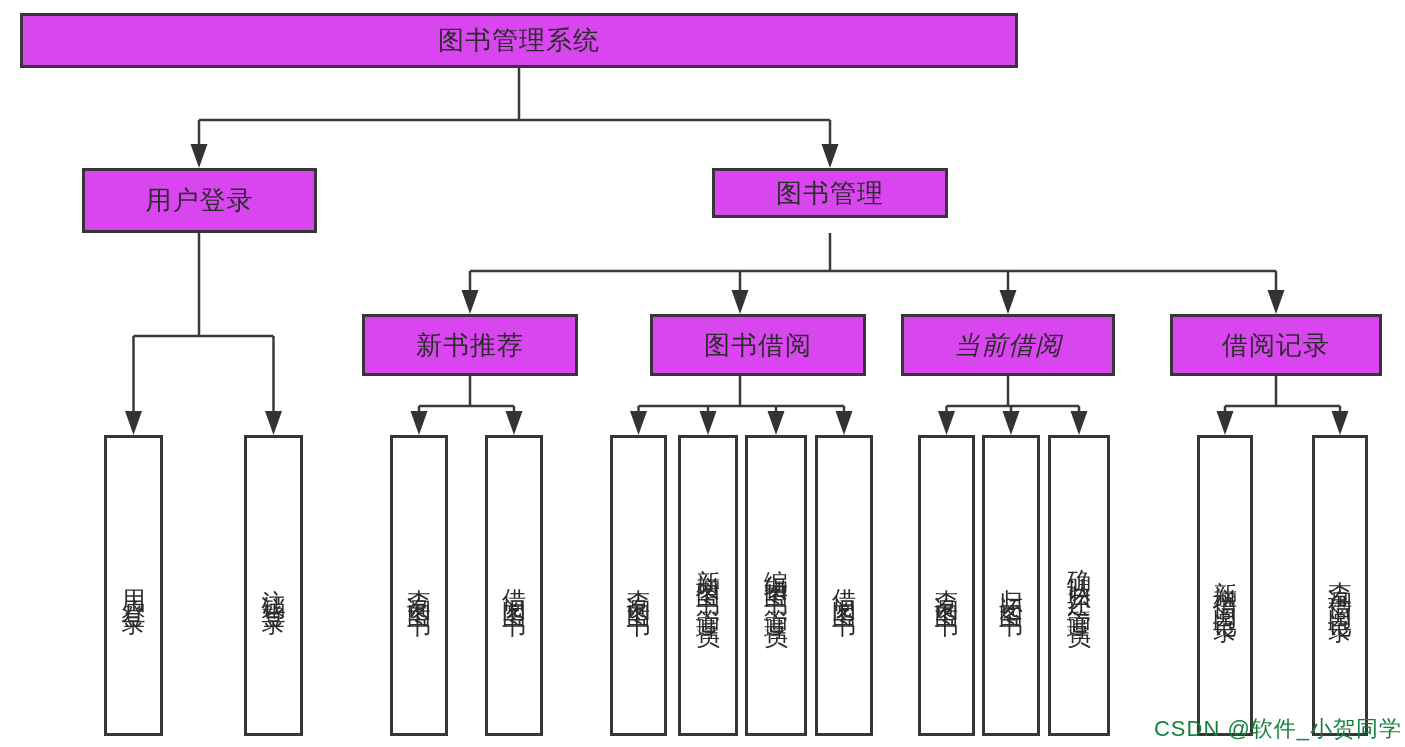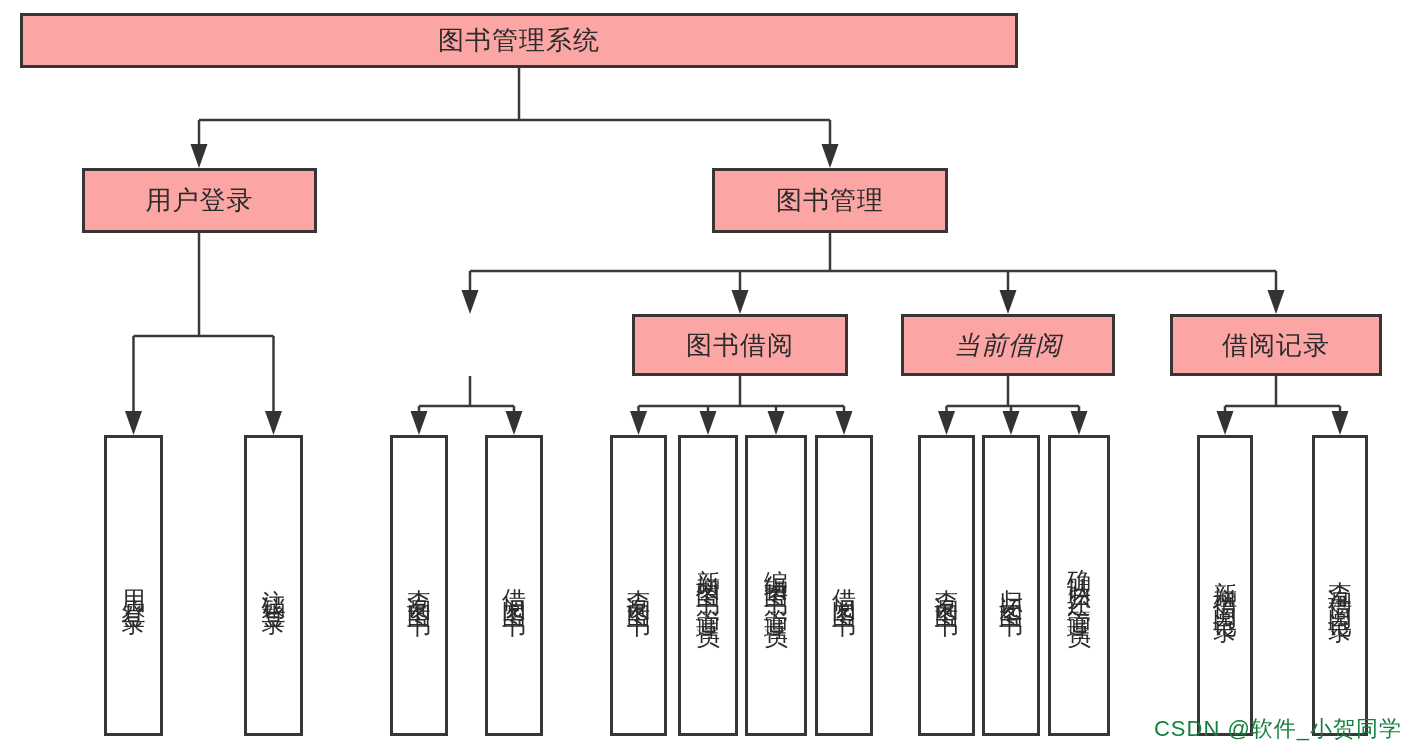--- a/index.html
+++ b/index.html
@@ -2,21 +2,21 @@
 <html><head>
 <meta charset="utf-8">
 <style>
   html,body { margin:0; padding:0; background:#fff; }
   .stage {
     position:relative; width:1405px; height:747px; background:#ffffff;
     font-family:"Liberation Sans","DejaVu Sans",sans-serif; overflow:hidden;
   }
   .connector-layer { position:absolute; left:0; top:0; z-index:1; }
   .hnode {
-    position:absolute; box-sizing:border-box; background:#fca5a5;
+    position:absolute; box-sizing:border-box; background:#d946ef;
     border:3px solid #363636; display:flex; align-items:center; justify-content:center;
     font-size:26px; letter-spacing:1px; color:#2b2b2b; z-index:2; white-space:nowrap;
   }
   .vnode {
     position:absolute; box-sizing:border-box; background:#fff;
     border:3px solid #363636; display:flex; align-items:center; justify-content:center;
     color:#2b2b2b; z-index:2;
   }
   .vnode .vtext {
     writing-mode:vertical-rl; text-orientation:mixed;
@@ -93,23 +93,24 @@
       <polygon points="1002.5,411 1019.5,411 1011,435"></polygon>
       <polygon points="1070.5,411 1087.5,411 1079,435"></polygon>
       <polygon points="1216.5,411 1233.5,411 1225,435"></polygon>
       <polygon points="1331.5,411 1348.5,411 1340,435"></polygon>
     </g>
   </svg>
 
   <div class="hnode" style="left:20px; top:13px; width:998px; height:55px;">图书管理系统</div>
 
   <div class="hnode" style="left:82px; top:168px; width:235px; height:65px;">用户登录</div>
-  <div class="hnode" style="left:712px; top:168px; width:236px; height:65px;">图书管理</div>
+  <div class="hnode" style="left:712px; top:168px; width:236px; height:50px;">图书管理</div>
 
-  <div class="hnode" style="left:632px; top:314px; width:216px; height:62px;">图书借阅</div>
+  <div class="hnode" style="left:362px; top:314px; width:216px; height:62px;">新书推荐</div>
+  <div class="hnode" style="left:650px; top:314px; width:216px; height:62px;">图书借阅</div>
   <div class="hnode" style="left:901px; top:314px; width:214px; height:62px;font-style:italic;">当前借阅</div>
   <div class="hnode" style="left:1170px; top:314px; width:212px; height:62px;">借阅记录</div>
 
   <div class="vnode" style="left:104px; top:435px; width:59px; height:301px;">
     <span class="vtext">用户登录</span>
   </div>
   <div class="vnode" style="left:244px; top:435px; width:59px; height:301px;">
     <span class="vtext">注销登录</span>
   </div>
 

